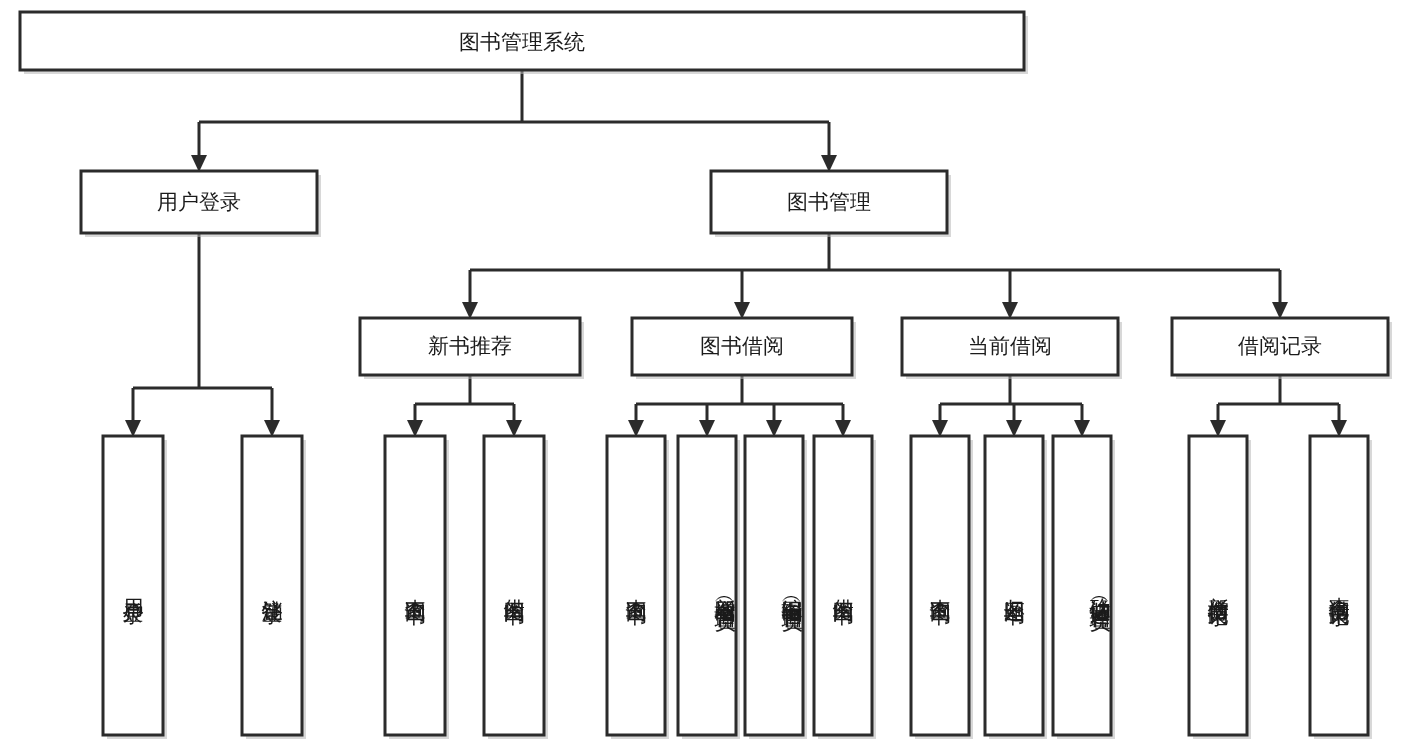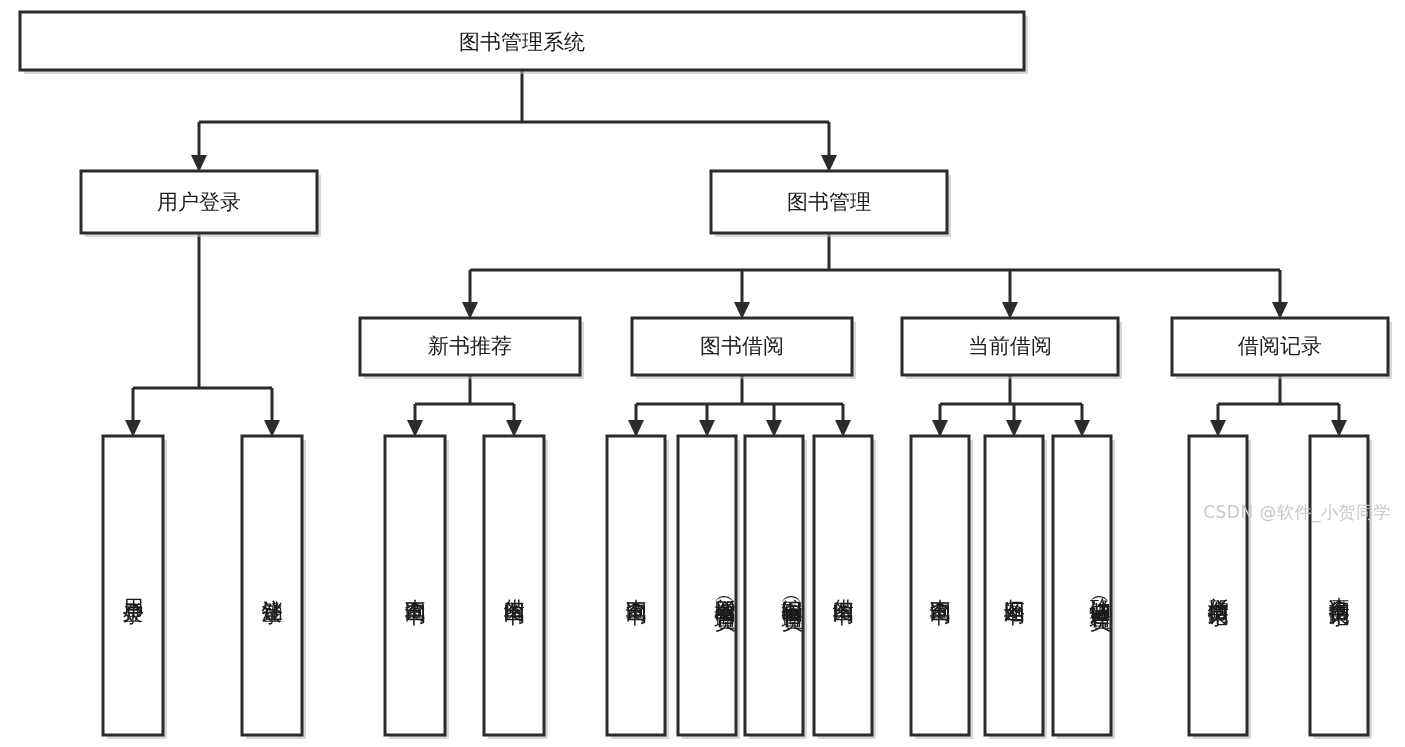--- a/index.html
+++ b/index.html
@@ -281,15 +281,14 @@
   <div class="vlabel" style="left:911px; top:436px; width:58px; height:299px; display:flex; align-items:center; justify-content:center;">查询图书</div>
 
   <div class="vlabel" style="left:985px; top:436px; width:58px; height:299px; display:flex; align-items:center; justify-content:center;">归还图书</div>
 
   <div class="vlabel" style="left:1053px; top:444px; width:58px; height:291px; display:flex; align-items:flex-start; justify-content:center;">确认归还（管理员）</div>
 
   <div class="vlabel" style="left:1189px; top:436px; width:58px; height:299px; display:flex; align-items:center; justify-content:center;">新增借阅记录</div>
 
   <div class="vlabel" style="left:1310px; top:436px; width:58px; height:299px; display:flex; align-items:center; justify-content:center;">查询借阅记录</div>
 
-  <div class="watermark">CSDN @软件_小贺同学</div>
 
 </div>
 
 </body></html>

